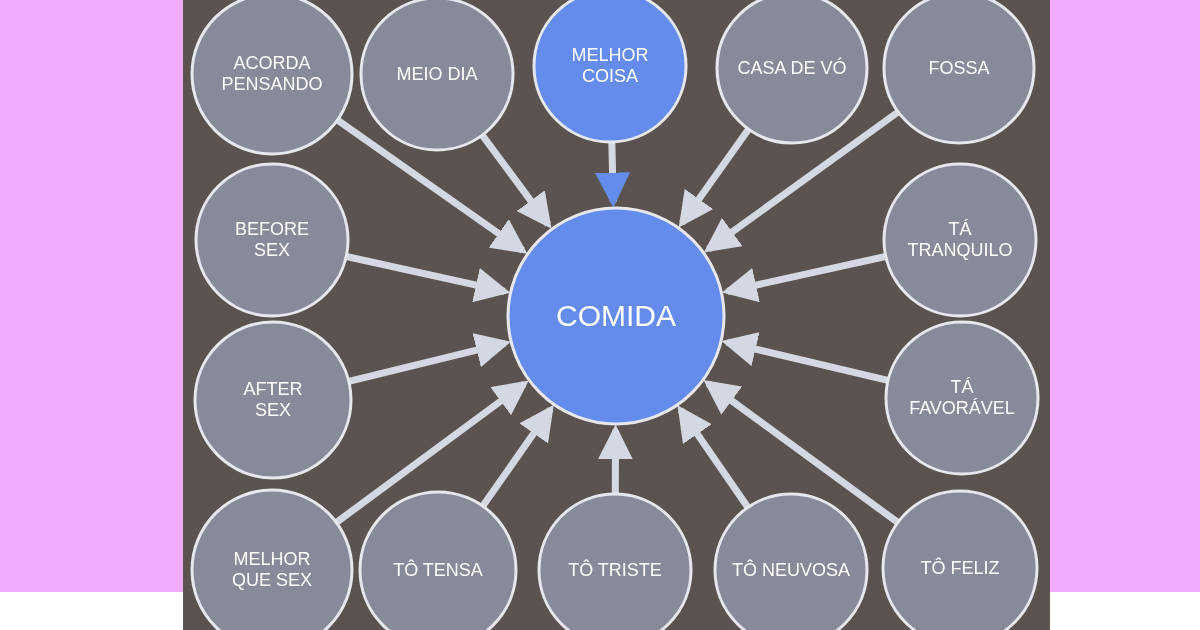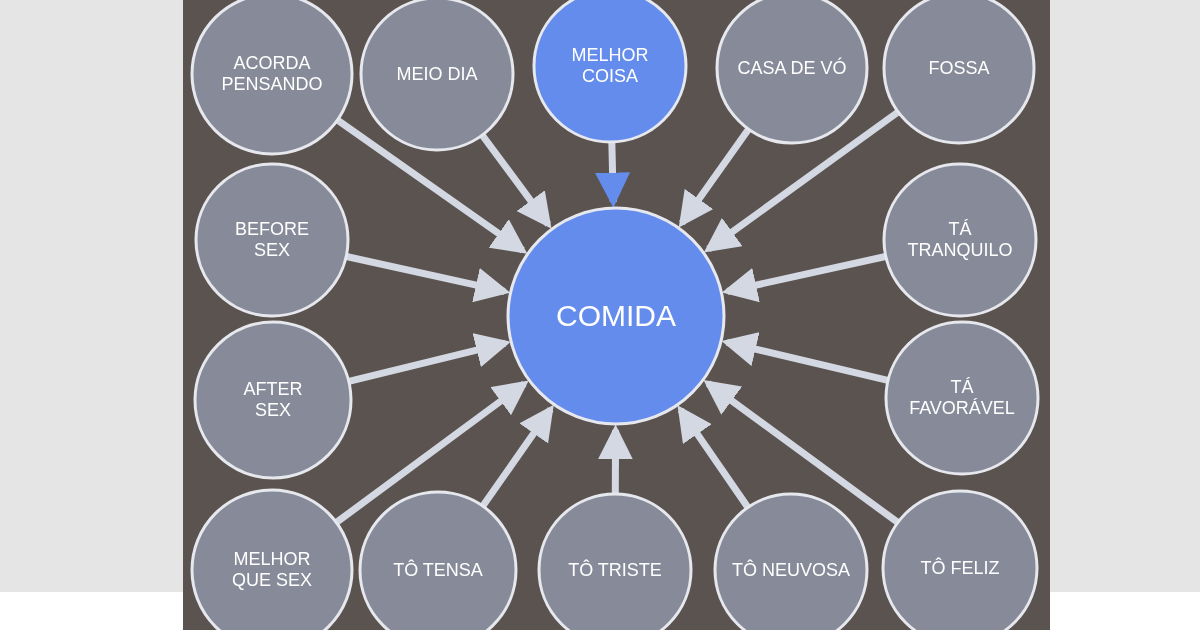--- a/index.html
+++ b/index.html
@@ -7,21 +7,21 @@
       padding: 0;
       width: 1200px;
       height: 630px;
       overflow: hidden;
       background: #ffffff;
     }
     .stage {
       position: relative;
       width: 1200px;
       height: 592px;
-      background: #e5e5e5;
+      background: #f0abfc;
     }
     .panel {
       position: absolute;
       left: 183px;
       top: 0;
       width: 867px;
       height: 630px;
       background: #5a534f;
     }
     svg.diagram {

